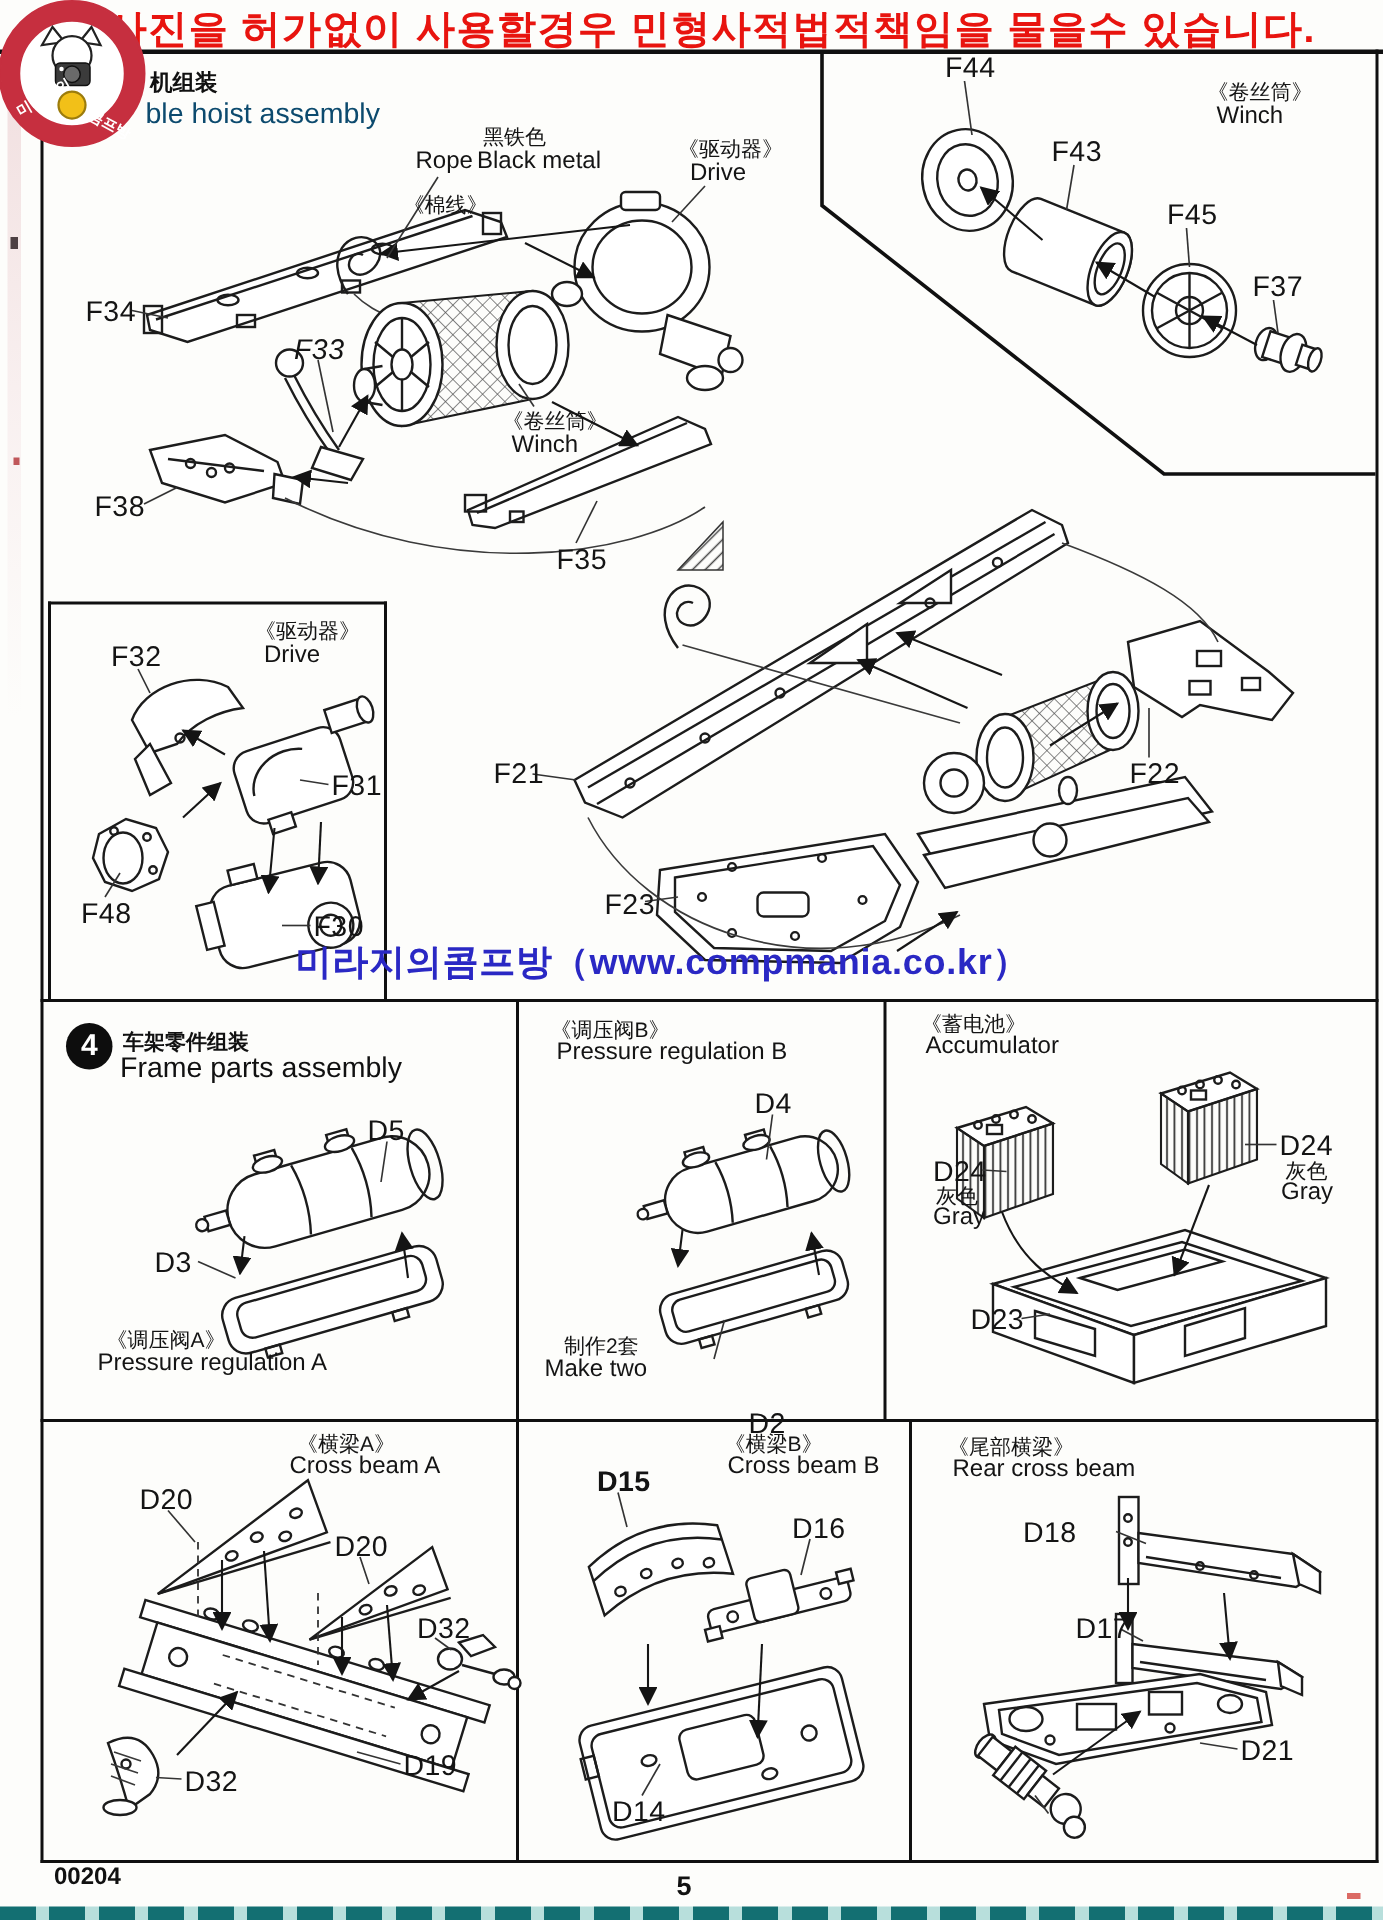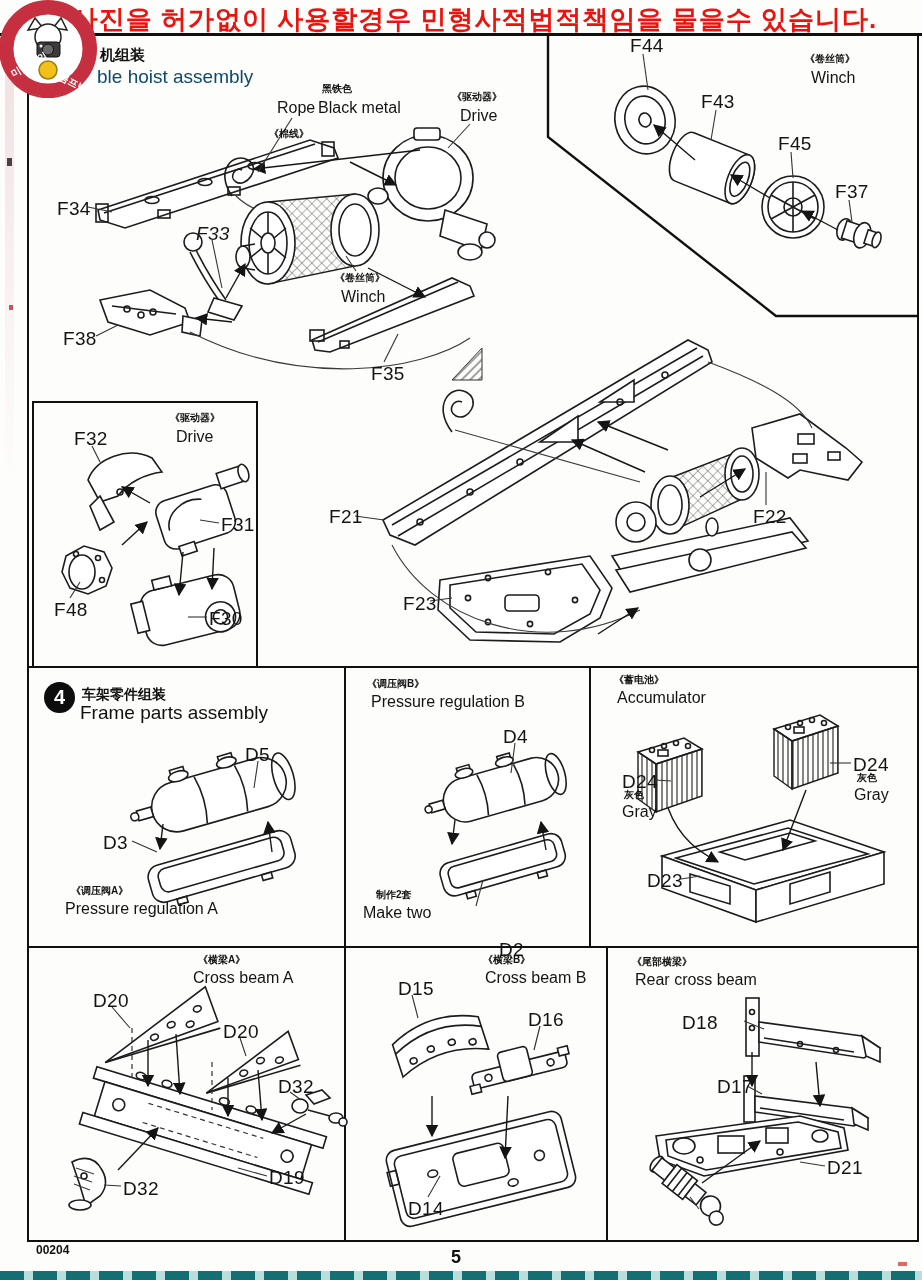--- a/index.html
+++ b/index.html
@@ -1,41 +1,41 @@
 <!DOCTYPE html>
 <html><head>
 <meta charset="utf-8">
 <style>
   html,body{margin:0;padding:0;background:#9a9a9a;}
   .page{position:relative;width:922px;height:1280px;background:#fdfdfb;overflow:hidden;
         font-family:"Liberation Sans",sans-serif;}
   
   .lbl{position:absolute;white-space:nowrap;color:#141414;line-height:1;z-index:30;}
   .part{font-size:19px;letter-spacing:.3px;}
-  .cn{font-size:10px;font-weight:bold;}
+  .cn{font-size:14px;font-weight:normal;}
   .en{font-size:16px;}
   
   .hline,.vline{position:absolute;background:#101010;z-index:10;}
   .inset-box{position:absolute;border:2px solid #101010;z-index:10;background:transparent;}
   
   .warning{position:absolute;left:0;top:2px;width:100%;text-align:center;
            font-size:26px;font-weight:bold;letter-spacing:1px;color:#e8140f;z-index:40;}
   
   .watermark{position:absolute;left:197px;top:625px;font-size:24px;font-weight:bold;
              color:#2a28c4;letter-spacing:.5px;z-index:35;}
   
   .s3-cn{position:absolute;left:100px;top:46px;font-size:15px;font-weight:bold;color:#111;z-index:30;}
   .s3-en{position:absolute;left:97px;top:66px;font-size:19px;color:#0c4a6e;z-index:30;}
   .badge4{position:absolute;left:44px;top:682px;width:31px;height:31px;border-radius:50%;
           background:#0d0d0d;color:#fff;font-size:20px;font-weight:bold;text-align:center;
           line-height:31px;z-index:30;}
   .s4-cn{position:absolute;left:82px;top:686px;font-size:14px;font-weight:bold;color:#111;z-index:30;}
   .s4-en{position:absolute;left:80px;top:702px;font-size:19px;color:#111;z-index:30;}
   
-  .kitno{position:absolute;left:36px;top:1243px;font-size:12px;font-weight:bold;color:#111;z-index:30;}
+  .kitno{position:absolute;left:36px;top:1243px;font-size:16px;font-weight:bold;color:#111;z-index:30;}
   .pageno{position:absolute;left:451px;top:1247px;font-size:18px;font-weight:bold;color:#111;z-index:30;}
   .tealstrip{position:absolute;left:0;top:1271px;width:922px;height:9px;z-index:30;
      background:repeating-linear-gradient(90deg,#136f72 0 24px,#b8dfdc 24px 33px);}
   .redtick{position:absolute;left:898px;top:1262px;width:9px;height:4px;background:#d2453f;opacity:.8;z-index:31;}
   
   .streak{position:absolute;left:5px;top:48px;width:9px;height:430px;z-index:5;border-radius:5px;
      background:linear-gradient(#eaccce,#f6e9ea 55%,rgba(255,255,255,0));opacity:.6;}
   .speck1{position:absolute;left:7px;top:158px;width:5px;height:8px;background:#4d4043;z-index:6;}
   .speck2{position:absolute;left:9px;top:305px;width:4px;height:5px;background:#c0575a;z-index:6;}
   .art{position:absolute;left:0;top:0;z-index:20;pointer-events:none;}
@@ -70,20 +70,21 @@
   <div class="vline" style="left:344px;top:946px;width:2px;height:296px"></div>
   <div class="vline" style="left:606px;top:946px;width:2px;height:296px"></div>
   <div class="inset-box" style="left:32px;top:401px;width:222px;height:265px;border-bottom:none"></div>
 
   <div class="s3-cn">机组装</div>
   <div class="s3-en">ble hoist assembly</div>
   <div class="badge4">4</div>
   <div class="s4-cn">车架零件组装</div>
   <div class="s4-en">Frame parts assembly</div>
 
+  <div class="watermark">미라지의콤프방（www.compmania.co.kr）</div>
 
   <div class="kitno">00204</div>
   <div class="pageno">5</div>
   <div class="tealstrip"></div>
   <div class="redtick"></div>
 
   <svg class="art" width="922" height="1280" viewBox="0 0 922 1280">
     <defs>
       <marker id="ah" viewBox="0 0 10 10" refX="9" refY="5" markerWidth="9" markerHeight="9" orient="auto-start-reverse">
         <path d="M0,0 L10,5 L0,10 z" fill="#141414"></path>
@@ -593,21 +594,21 @@
       <span class="lbl part" style="left: 647px; top: 871px;">D23</span>
       <span class="lbl cn" style="left: 198px; top: 955px;">《横梁A》</span>
       <span class="lbl en" style="left: 193px; top: 970px;">Cross beam A</span>
       <span class="lbl part" style="left: 93px; top: 991px;">D20</span>
       <span class="lbl part" style="left: 223px; top: 1022px;">D20</span>
       <span class="lbl part" style="left: 278px; top: 1077px;">D32</span>
       <span class="lbl part" style="left: 269px; top: 1168px;">D19</span>
       <span class="lbl part" style="left: 123px; top: 1179px;">D32</span>
       <span class="lbl cn" style="left: 483px; top: 955px;">《横梁B》</span>
       <span class="lbl en" style="left: 485px; top: 970px;">Cross beam B</span>
-      <span class="lbl part" style="left: 398px; top: 979px;">D15</span>
+      <span class="lbl part" style="left: 398px; top: 979px; font-weight: bold;">D15</span>
       <span class="lbl part" style="left: 528px; top: 1010px;">D16</span>
       <span class="lbl part" style="left: 408px; top: 1199px;">D14</span>
       <span class="lbl cn" style="left: 632px; top: 957px;">《尾部横梁》</span>
       <span class="lbl en" style="left: 635px; top: 972px;">Rear cross beam</span>
       <span class="lbl part" style="left: 682px; top: 1013px;">D18</span>
       <span class="lbl part" style="left: 717px; top: 1077px;">D17</span>
       <span class="lbl part" style="left: 827px; top: 1158px;">D21</span>
       <span class="lbl part" style="left: 675px; top: 1262px; margin-top: 41px;">D28</span>
     </div>
 

